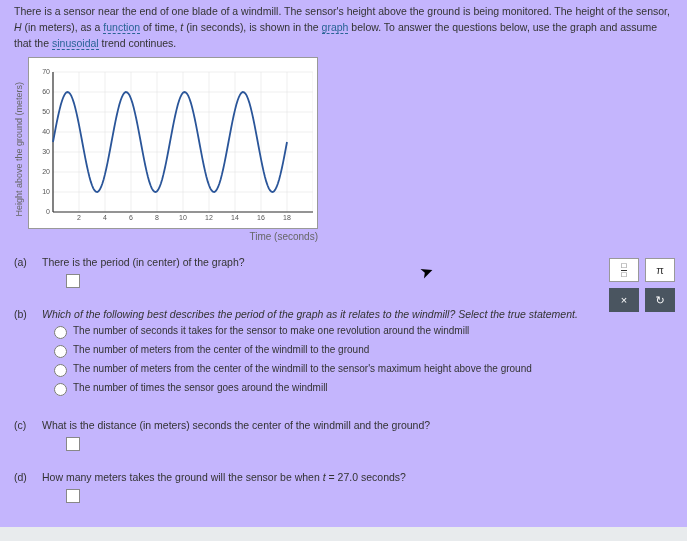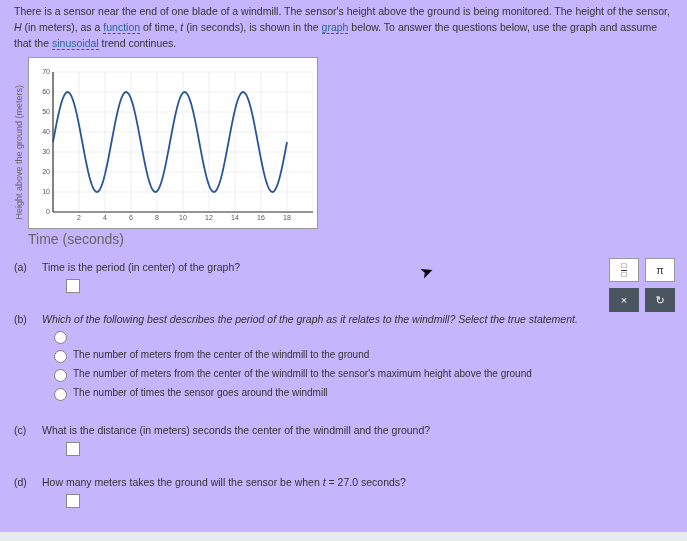--- a/index.html
+++ b/index.html
@@ -4,21 +4,21 @@
 <style>
   * { box-sizing: border-box; margin: 0; padding: 0; }
   body { font-family: Arial, sans-serif; font-size: 11px; color: #333; background: #e8ebed; width: 687px; height: 541px; overflow: hidden; position: relative; }
   .page { padding: 4px 14px; background: #c4b5fd; }
   .problem-text { font-size: 10.5px; color: #333; line-height: 1.5; margin-bottom: 6px; }
   .problem-text .link { color: #2a6496; border-bottom: 1px dashed #2a6496; }
   .problem-text em { font-style: italic; }
   .graph-area { display: flex; align-items: center; margin-bottom: 14px; }
   .ylabel { writing-mode: vertical-rl; transform: rotate(180deg); font-size: 9px; color: #666; margin-right: 4px; }
   .graph-box { border: 1px solid #999; background: #fff; padding: 4px; }
-  .xlabel { text-align: left; font-size: 14px; color: #666; margin-top: 2px; }
+  .xlabel { text-align: right; font-size: 10px; color: #666; margin-top: 2px; }
   .question { margin: 14px 0 18px 0; font-size: 10.5px; display: flex; }
   .qlabel { width: 28px; flex-shrink: 0; }
   .qbody { flex: 1; }
   .input-box { display: inline-block; width: 14px; height: 14px; border: 1px solid #888; background: #fff; margin-top: 6px; margin-left: 24px; }
   .radio-line { display: flex; align-items: flex-start; margin: 5px 0 5px 12px; font-size: 10px; }
   .radio-line input { margin-right: 6px; margin-top: 1px; }
   .toolbox { position: absolute; right: 12px; top: 258px; display: flex; flex-direction: column; gap: 6px; }
   .toolrow { display: flex; gap: 6px; }
   .toolbtn { width: 30px; height: 24px; background: #fff; border: 1px solid #999; display: flex; align-items: center; justify-content: center; font-size: 11px; cursor: pointer; }
   .toolbtn.dark { background: #4a5560; color: #fff; border-color: #4a5560; }
@@ -86,31 +86,32 @@
           </g>
         </svg>
       </div>
       <div class="xlabel">Time (seconds)</div>
     </div>
   </div>
 
   <div class="question">
     <div class="qlabel">(a)</div>
     <div class="qbody">
-      <span>Time is the </span><span class="link">period</span><span> (in center) of the graph?</span>
+      <span>There is the </span><span class="link">period</span><span> (in center) of the graph?</span>
       <div><span class="input-box"></span></div>
     </div>
   </div>
 
   <div class="question">
     <div class="qlabel">(b)</div>
     <div class="qbody">
       <div style="font-style: italic;">Which of the following best describes the <em>period</em> of the graph as it relates to the windmill? Select the true statement.</div>
       <div class="radio-line">
           <input type="radio" style="">
+          <span>The number of seconds it takes for the sensor to make one revolution around the windmill</span>
         </div>
       <div class="radio-line">
           <input type="radio" style="">
           <span>The number of meters from the center of the windmill to the ground</span>
         </div>
       <div class="radio-line">
           <input type="radio" style="">
           <span>The number of meters from the center of the windmill to the sensor's maximum height above the ground</span>
         </div>
       <div class="radio-line">

